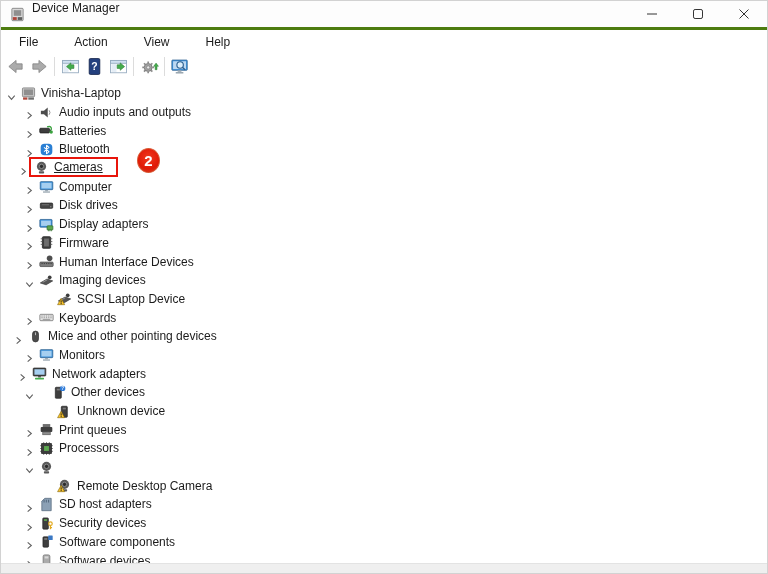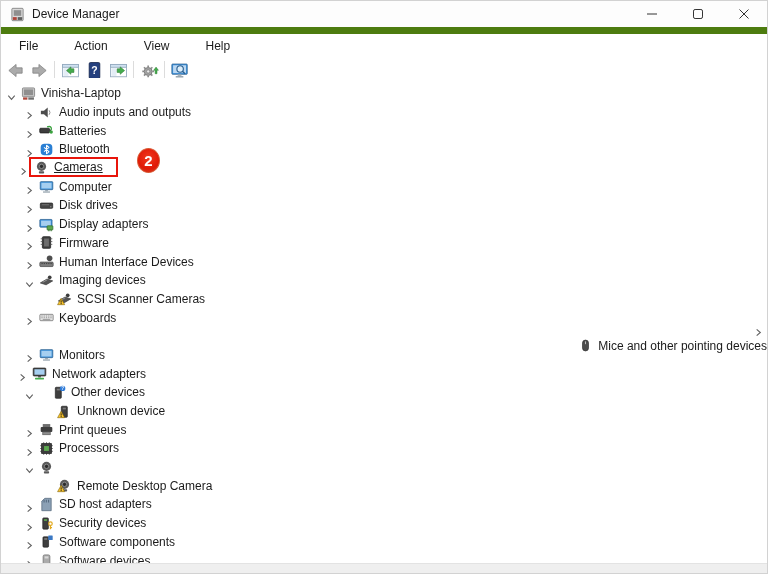--- a/index.html
+++ b/index.html
@@ -1,21 +1,21 @@
 <!DOCTYPE html>
 <html style="--hl: #e8150b;"><head>
 <meta charset="utf-8">
 <style>
   html,body{margin:0;padding:0;background:#ffffff;}
   .window{
     width:768px;height:574px;position:relative;overflow:hidden;
     background:#ffffff;border:1px solid #d2d2d2;box-sizing:border-box;
     font-family:"Liberation Sans",sans-serif;font-size:12px;color:#1b1b1b;
   }
-  .titlebar{height:26px;display:flex;align-items:center;background:#fdfdfd;border-bottom:7px solid #4d7c0f;}
+  .titlebar{height:26px;display:flex;background:#fdfdfd;border-bottom:3px solid #4d7c0f;}
   .title-icon{margin-left:9px;display:flex;align-items:center;}
   .title-text{margin-left:7px;}
   .controls{margin-left:auto;display:flex;height:100%;}
   .ctrl{width:46px;height:100%;display:flex;align-items:center;justify-content:center;background:transparent;border:none;padding:0;}
   .menubar{height:24px;display:flex;align-items:center;background:#ffffff;padding-left:0;}
   .menu-item{padding:0 18px;line-height:24px;cursor:default;}
   .toolbar{height:25px;display:flex;align-items:center;background:#ffffff;border-bottom:2px solid #eeeeee;padding-left:2px;}
   .tb-btn{width:24px;height:24px;display:flex;align-items:center;justify-content:center;}
   .tb-sep{width:1px;height:19px;background:#dcdcdc;margin:0 3px;}
   .tree{position:absolute;top:77px;left:0;right:0;bottom:0;background:#ffffff;padding-top:6px;overflow:hidden;}
@@ -330,40 +330,40 @@
           <span class="ticon">
             <svg width="15" height="15" viewBox="0 0 16 16" xmlns="http://www.w3.org/2000/svg">
               <circle cx="11.4" cy="4.6" r="2" fill="#3c3c3c"></circle>
               <path d="M1.4 10.6 L8.6 6.4 L14.6 8.4 L7.6 12.6 Z" fill="#555555" stroke="#333333" stroke-width="0.7"></path>
               <path d="M4 9.9 L8.8 7.2" stroke="#a0a0a0" stroke-width="0.9"></path>
               <path d="M0.6 14.6 L4.4 7.8 L8.2 14.6 Z" fill="#fbc52d" stroke="#7a5c00" stroke-width="0.6"></path>
               <path d="M4.4 10 v2.4" stroke="#1a1a1a" stroke-width="1"></path>
               <circle cx="4.4" cy="13.4" r="0.6" fill="#1a1a1a"></circle>
             </svg>
           </span>
-          <span class="lbl">SCSI Scanner Cameras</span>
+          <span class="lbl">SCSI Laptop Device</span>
         </span>
       </div>
       <div class="row" style="padding-left: 23px;">
         <span class="chev">
           <svg width="11" height="11" viewBox="0 0 12 12" xmlns="http://www.w3.org/2000/svg">
             <path d="M4 2.5 L8 6 L4 9.5" stroke="#616161" stroke-width="1.2" fill="none"></path>
           </svg>
         </span>
         <span class="inner">
           <span class="ticon">
             <svg width="15" height="15" viewBox="0 0 16 16" xmlns="http://www.w3.org/2000/svg">
               <rect x="0.9" y="4.6" width="14.2" height="6.8" rx="1" fill="#e3e3e3" stroke="#6f6f6f" stroke-width="0.8"></rect>
               <path d="M2.6 6.4 h1.2 M5 6.4 h1.2 M7.4 6.4 h1.2 M9.8 6.4 h1.2 M12.2 6.4 h1.2 M2.6 8.2 h1.2 M5 8.2 h1.2 M7.4 8.2 h1.2 M9.8 8.2 h1.2 M12.2 8.2 h1.2 M4 10 h8" stroke="#8c8c8c" stroke-width="0.9"></path>
             </svg>
           </span>
           <span class="lbl">Keyboards</span>
         </span>
       </div>
-      <div class="row" style="padding-left: 12px; flex-direction: column;">
+      <div class="row" style="padding-left: 12px;">
         <span class="chev">
           <svg width="11" height="11" viewBox="0 0 12 12" xmlns="http://www.w3.org/2000/svg">
             <path d="M4 2.5 L8 6 L4 9.5" stroke="#616161" stroke-width="1.2" fill="none"></path>
           </svg>
         </span>
         <span class="inner">
           <span class="ticon">
             <svg width="15" height="15" viewBox="0 0 16 16" xmlns="http://www.w3.org/2000/svg">
               <rect x="4.8" y="2.2" width="6.4" height="11.6" rx="3.2" fill="#4c4c4c" stroke="#2b2b2b" stroke-width="0.7"></rect>
               <path d="M8 3.6 v3" stroke="#c0c0c0" stroke-width="1"></path>

